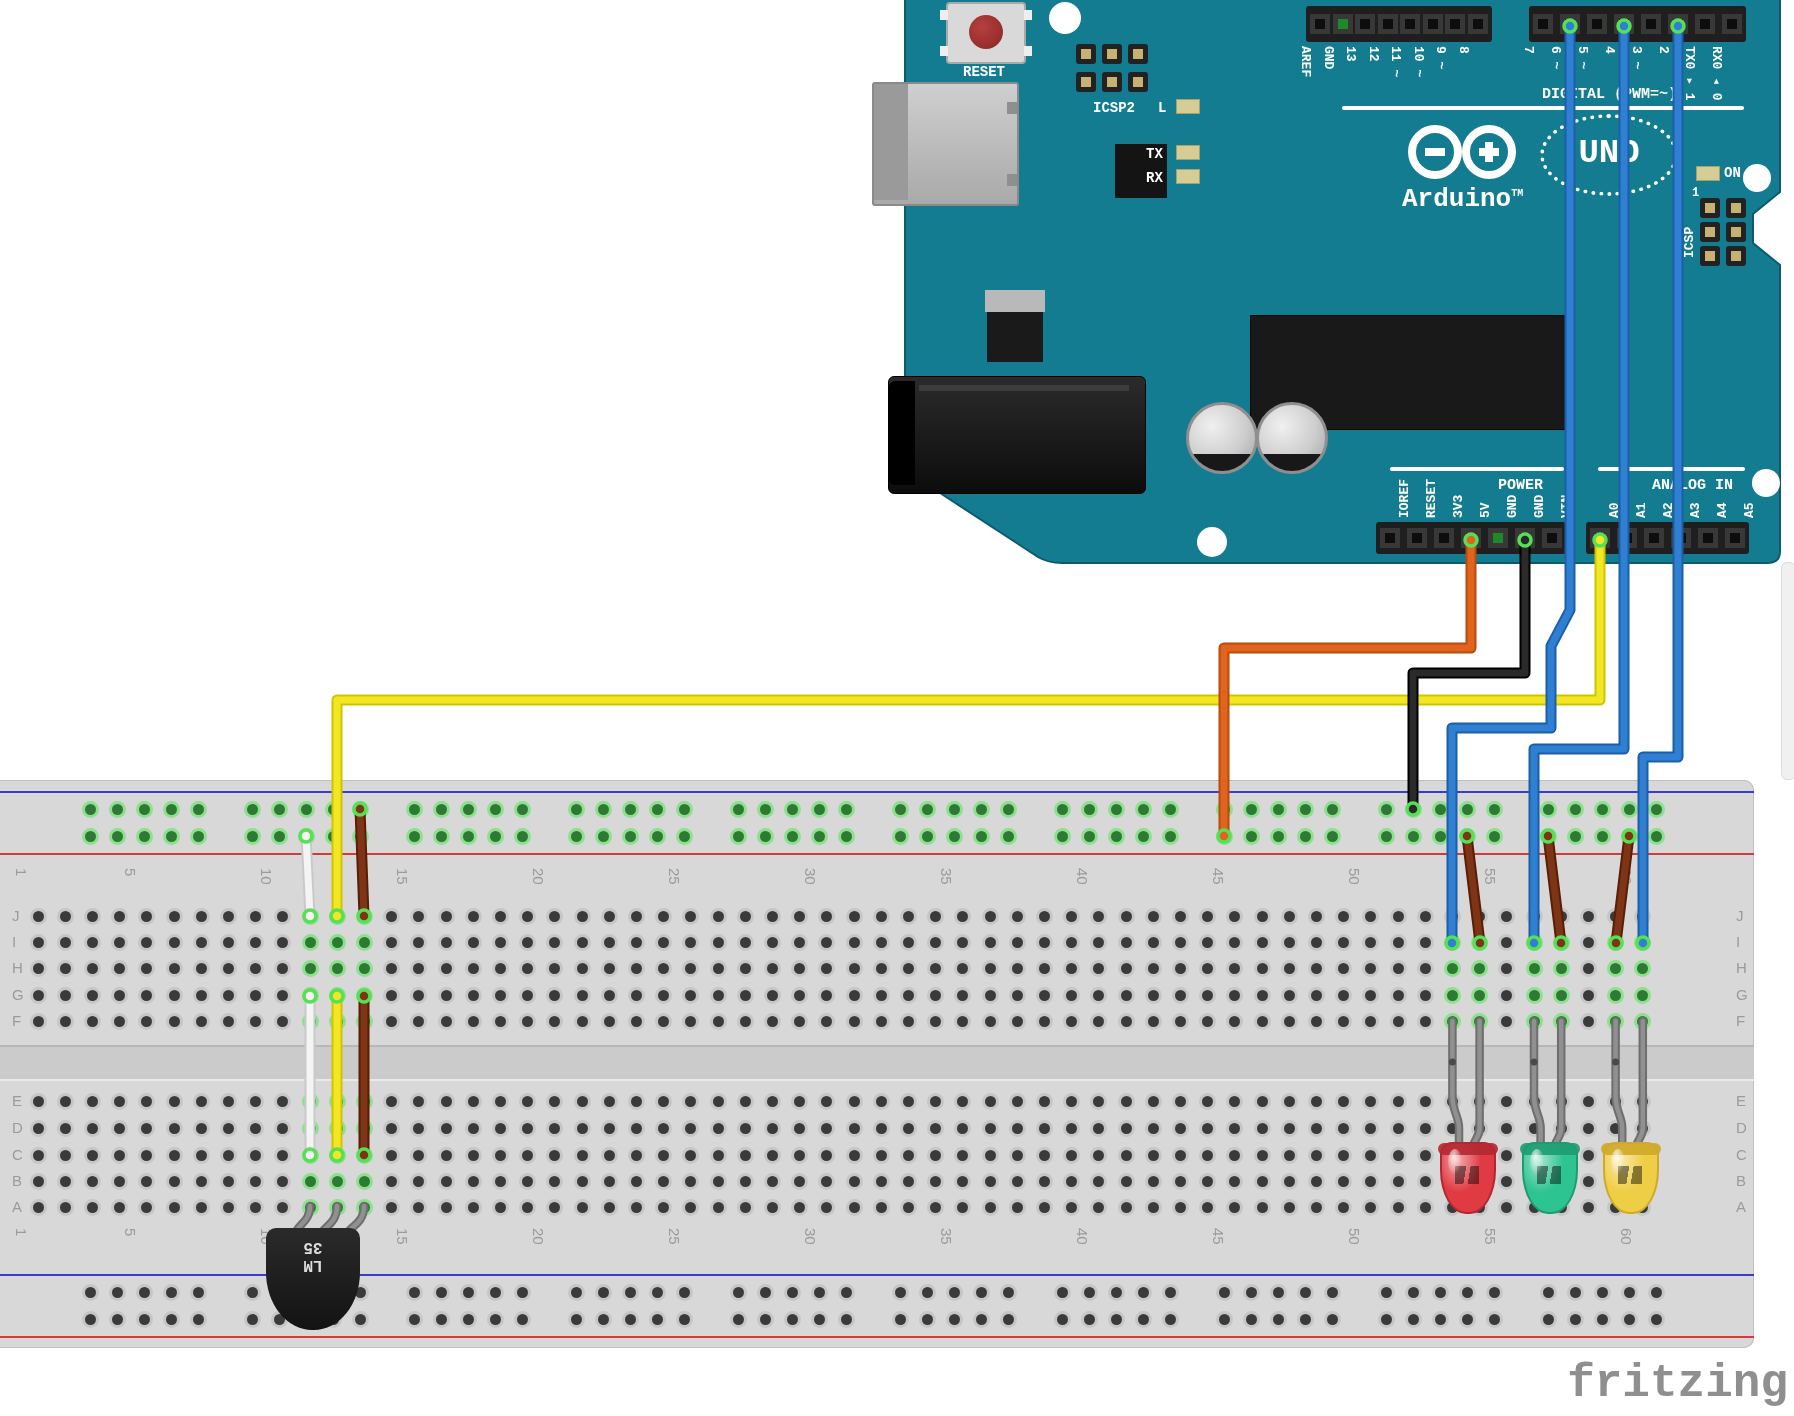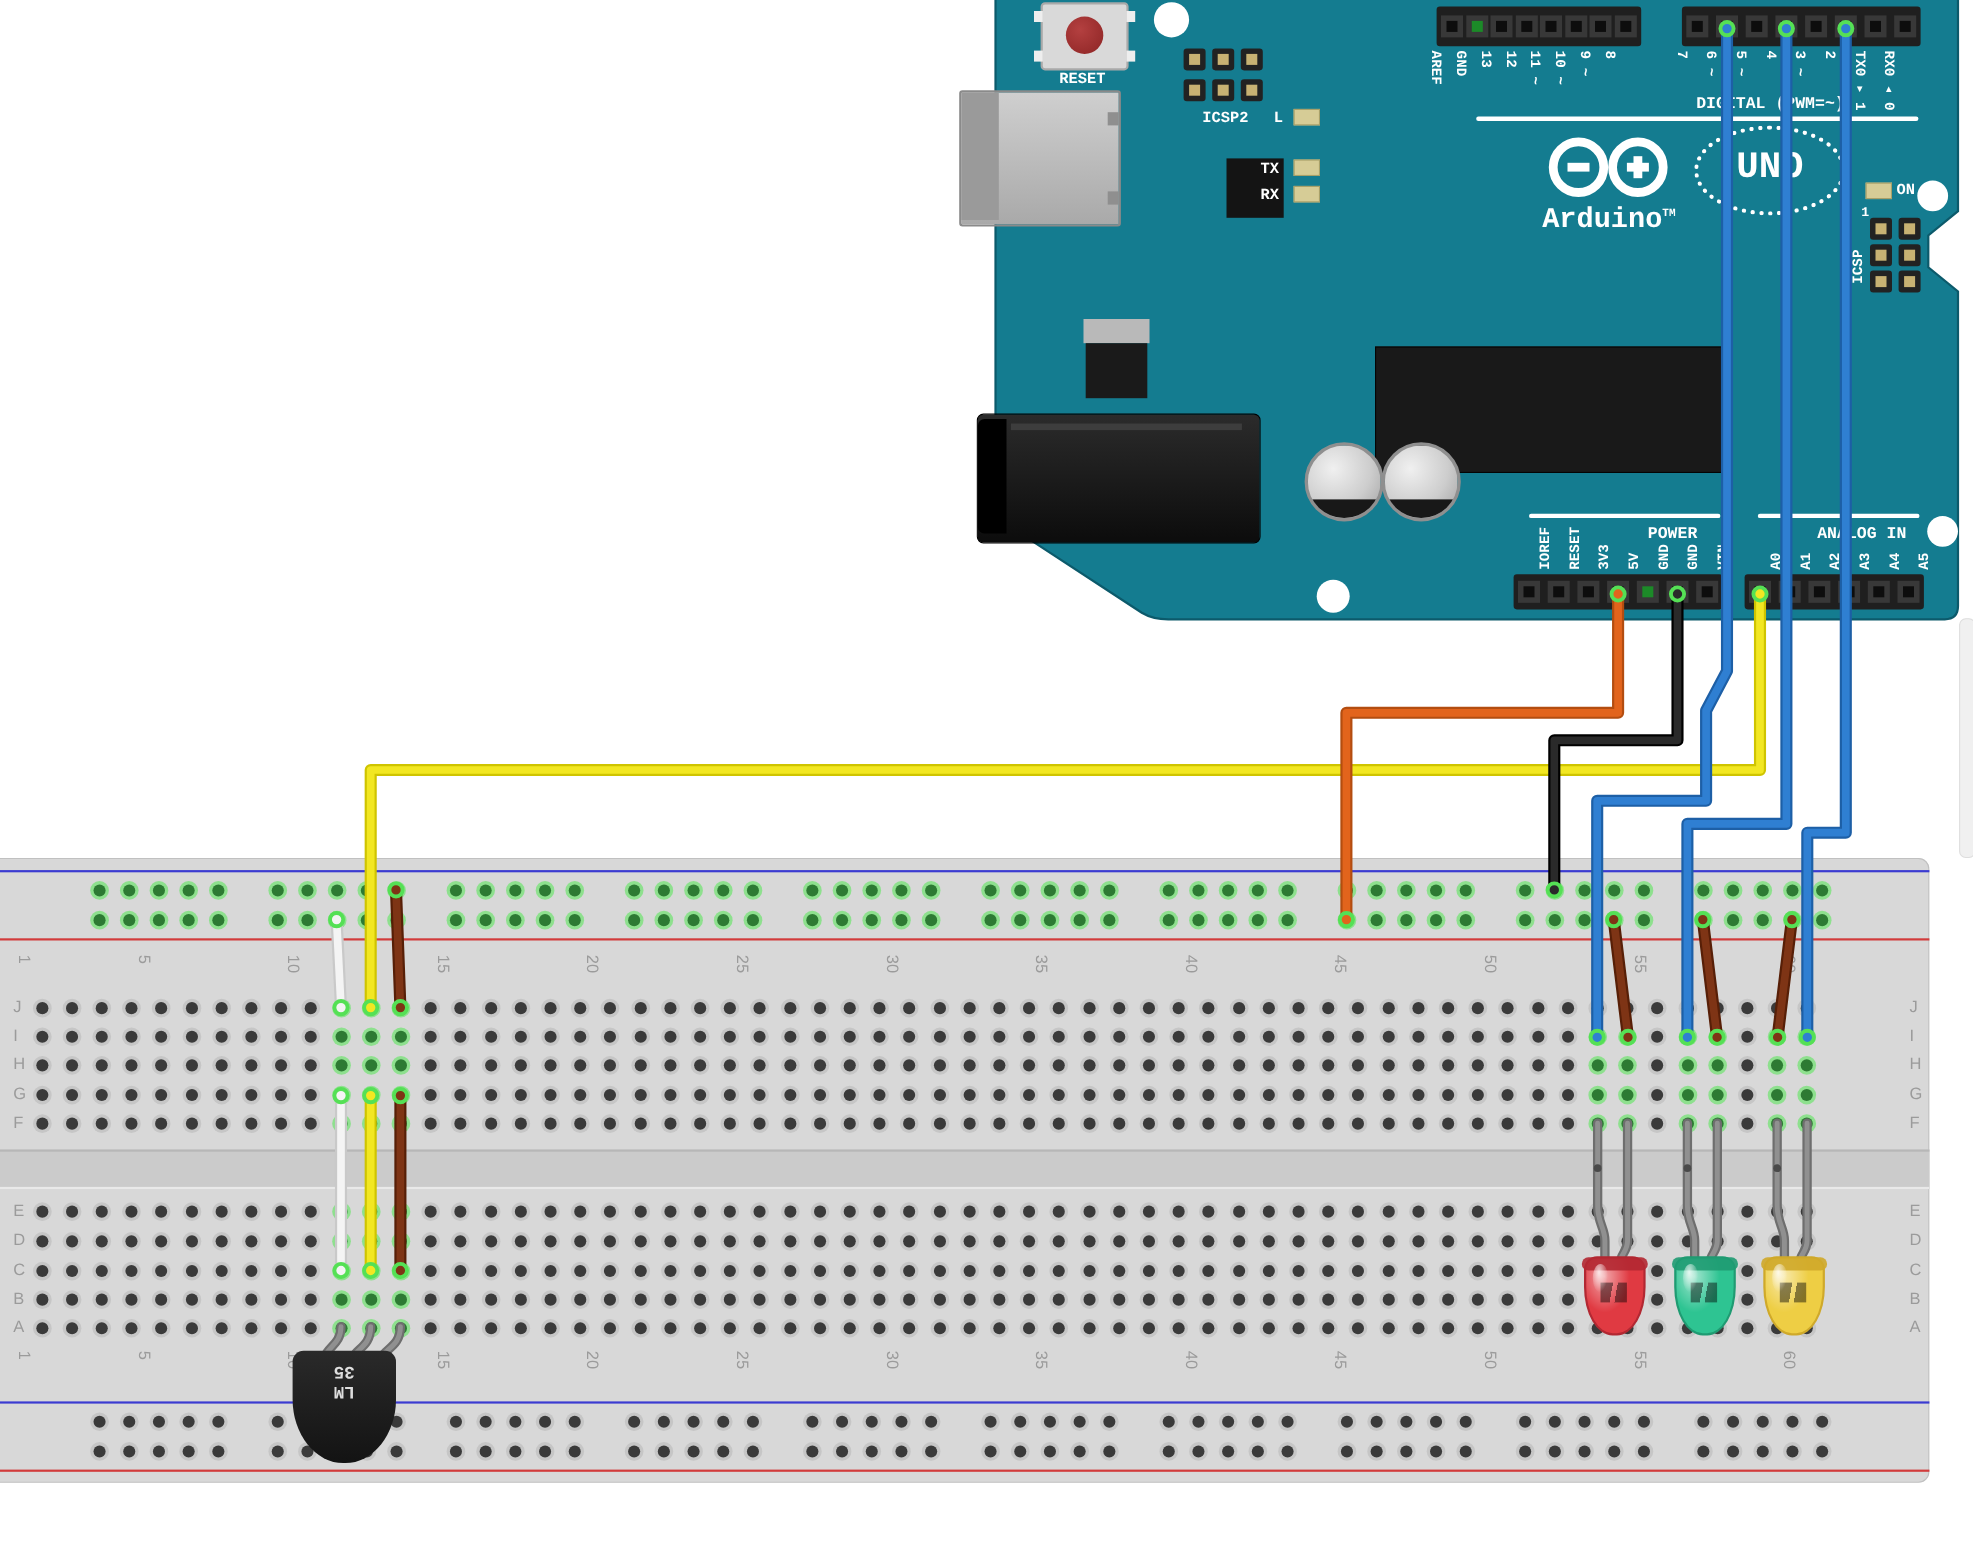--- a/index.html
+++ b/index.html
@@ -1251,13 +1251,14 @@
         <div class="shine"></div>
       </div>
     </div>
   <div class="abs" id="lm35">
     <div class="txt mono">
       <div>LM</div>
         <div>35</div>
     </div>
   </div>
 
+  <div class="abs mono" id="fritzing-logo">fritzing</div>
 </div>
 
 </body></html>

